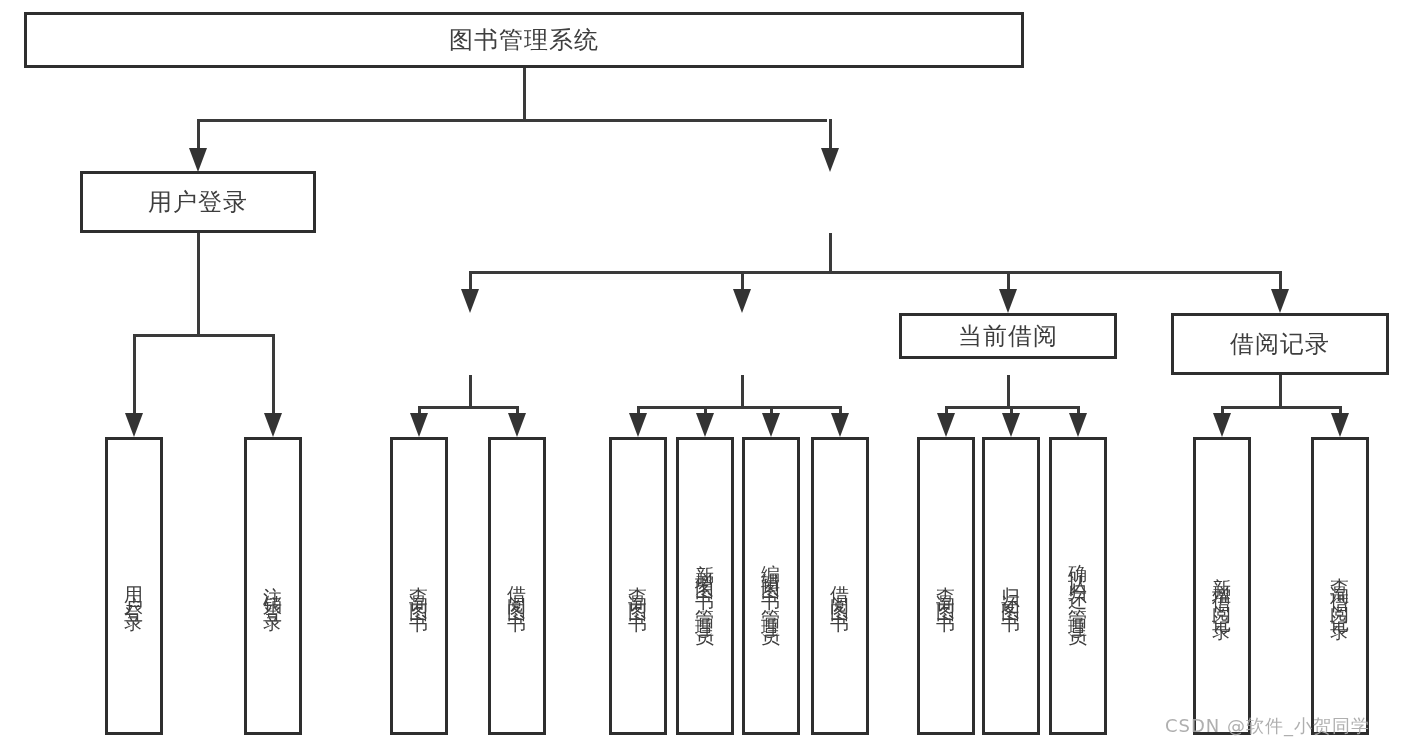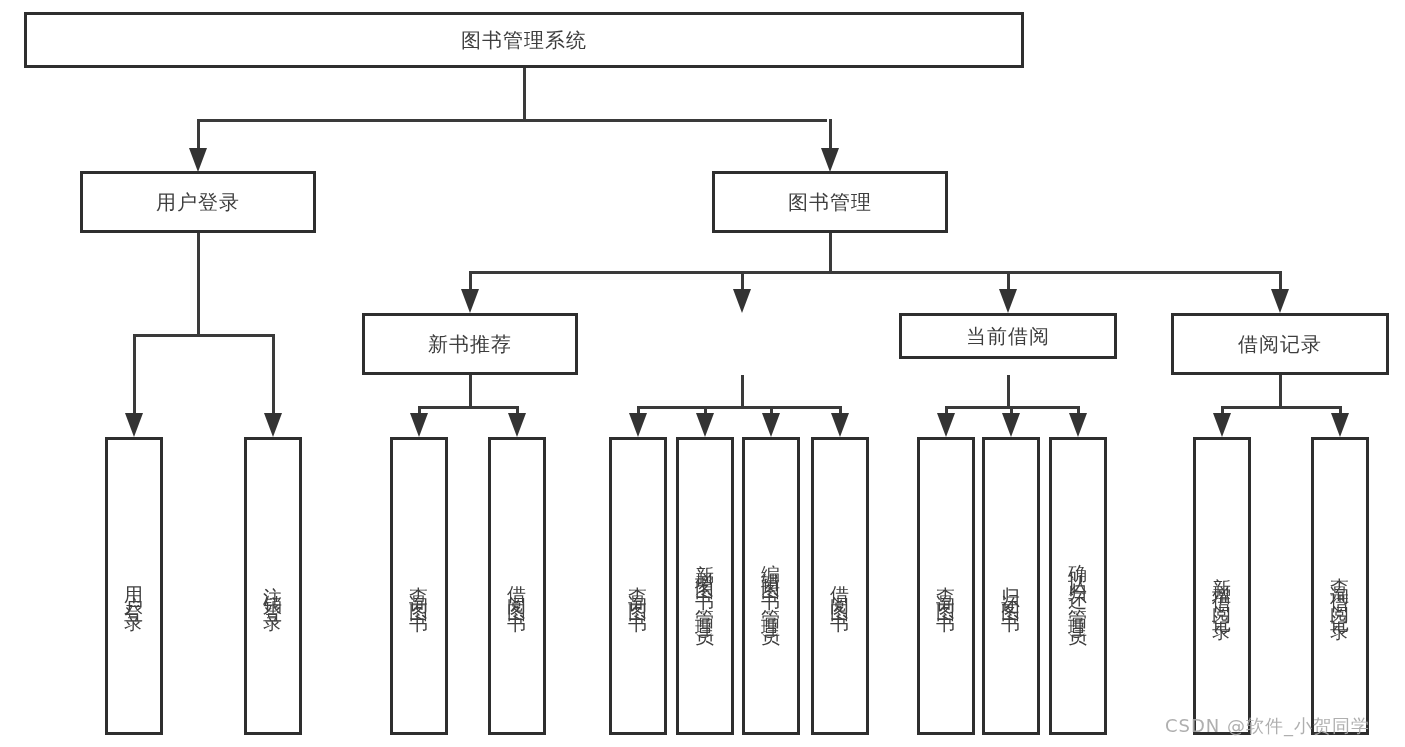--- a/index.html
+++ b/index.html
@@ -17,21 +17,21 @@
   }
   .box {
     position: absolute;
     box-sizing: border-box;
     background: #ffffff;
     border: 3px solid #2e2e2e;
     color: #3e3e3e;
     display: flex;
     align-items: center;
     justify-content: center;
-    font-size: 20px;
+    font-size: 24px;
     letter-spacing: 1px;
     z-index: 2;
   }
   .leaf {
     writing-mode: vertical-rl;
     text-orientation: mixed;
     font-size: 19px;
     letter-spacing: 9px;
     line-height: 1;
     padding-top: 6px;
@@ -76,41 +76,39 @@
   <div class="box" style="left:24px; top:12px; width:1000px; height:56px;">图书管理系统</div>
 
   <div class="vline" style="left:523px; top:68px; height:54px;"></div>
   <div class="hline" style="left:197px; top:119px; width:630px;"></div>
   <div class="vline" style="left:197px; top:119px; height:32px;"></div>
   <div class="arrow" style="left:189px; top:148px;"></div>
   <div class="vline" style="left:829px; top:119px; height:32px;"></div>
   <div class="arrow" style="left:821px; top:148px;"></div>
 
   <div class="box" style="left:80px; top:171px; width:236px; height:62px;">用户登录</div>
-  <div class="box" style="left:712px; top:171px; width:236px; height:62px;">图书管理</div>
 
   <div class="vline" style="left:197px; top:233px; height:104px;"></div>
   <div class="hline" style="left:133px; top:334px; width:142px;"></div>
   <div class="vline" style="left:133px; top:334px; height:82px;"></div>
   <div class="arrow" style="left:125px; top:413px;"></div>
   <div class="vline" style="left:272px; top:334px; height:82px;"></div>
   <div class="arrow" style="left:264px; top:413px;"></div>
 
   <div class="vline" style="left:829px; top:233px; height:41px;"></div>
   <div class="hline" style="left:469px; top:271px; width:812px;"></div>
   <div class="vline" style="left:469px; top:271px; height:20px;"></div>
   <div class="arrow" style="left:461px; top:289px;"></div>
   <div class="vline" style="left:741px; top:271px; height:20px;"></div>
   <div class="arrow" style="left:733px; top:289px;"></div>
   <div class="vline" style="left:1007px; top:271px; height:20px;"></div>
   <div class="arrow" style="left:999px; top:289px;"></div>
   <div class="vline" style="left:1279px; top:271px; height:20px;"></div>
   <div class="arrow" style="left:1271px; top:289px;"></div>
 
-  <div class="box" style="left:362px; top:313px; width:216px; height:62px;">新书推荐</div>
   <div class="box" style="left:899px; top:313px; width:218px; height:46px;">当前借阅</div>
   <div class="box" style="left:1171px; top:313px; width:218px; height:62px;text-align:right;">借阅记录</div>
 
   <div class="vline" style="left:469px; top:375px; height:34px;"></div>
   <div class="hline" style="left:418px; top:406px; width:101px;"></div>
   <div class="vline" style="left:418px; top:406px; height:10px;"></div>
   <div class="arrow" style="left:410px; top:413px;"></div>
   <div class="vline" style="left:516px; top:406px; height:10px;"></div>
   <div class="arrow" style="left:508px; top:413px;"></div>
 

